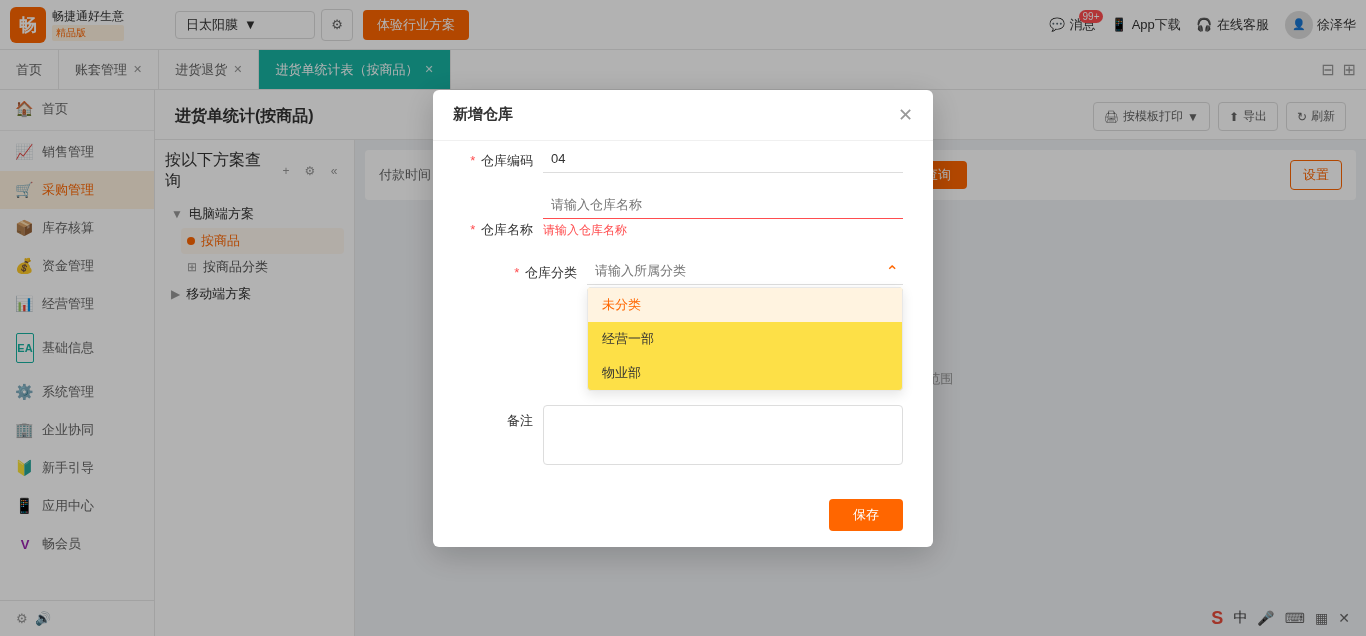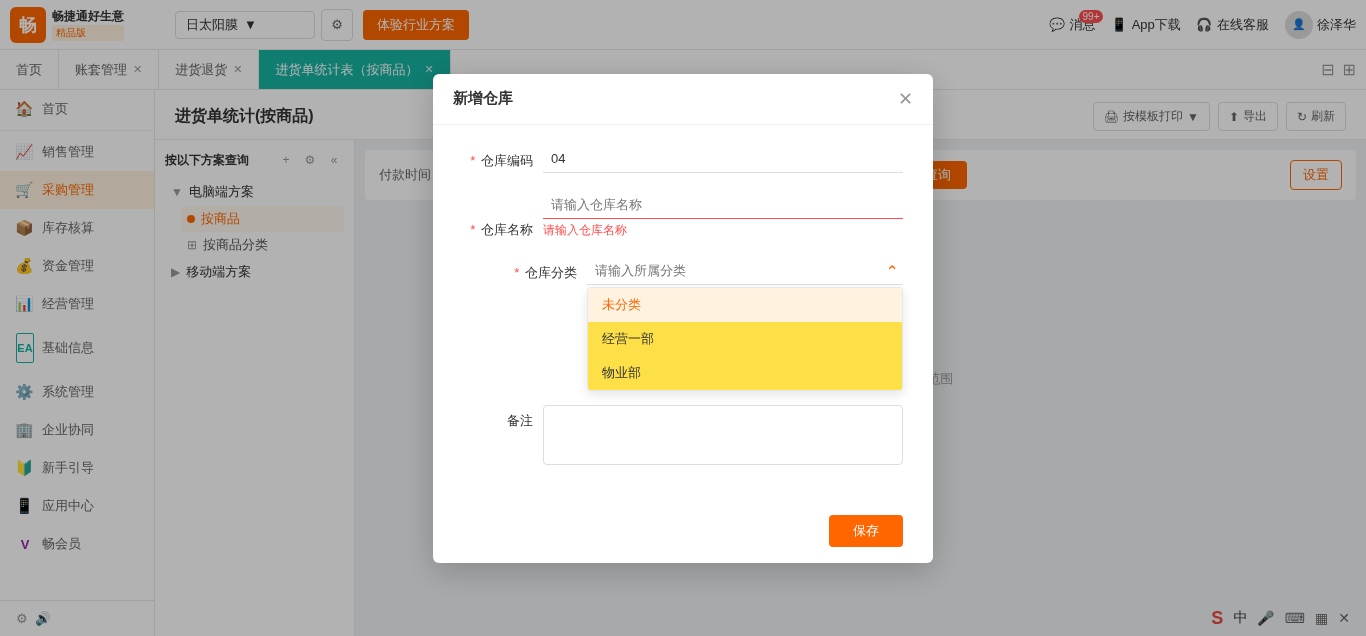--- a/index.html
+++ b/index.html
@@ -188,21 +188,21 @@
 
     
     .left-panel {
       width: 200px;
       background: #fff;
       border-right: 1px solid #e8e8e8;
       padding: 10px;
       overflow-y: auto;
     }
     .panel-title { font-size: 12px; color: #999; margin-bottom: 8px; display: flex; align-items: center; justify-content: space-between; }
-    .panel-title-text { font-weight: bold; color: #333; font-size: 12px; }
+    .panel-title-text { font-weight: normal; color: #333; font-size: 16px; }
     .panel-actions { display: flex; gap: 4px; }
     .panel-action { color: #999; cursor: pointer; width: 20px; height: 20px; display: flex; align-items: center; justify-content: center; border-radius: 3px; }
 
     .tree-item {
       display: flex; align-items: center; gap: 6px;
       padding: 5px 6px;
       cursor: pointer;
       border-radius: 4px;
       font-size: 13px;
       color: #333;
@@ -297,21 +297,21 @@
     }
     .dialog-header {
       padding: 14px 20px;
       border-bottom: 1px solid #f0f0f0;
       display: flex;
       align-items: center;
       justify-content: space-between;
     }
     .dialog-title { font-size: 15px; font-weight: bold; color: #333; }
     .dialog-close { cursor: pointer; color: #999; font-size: 18px; }
-    .dialog-body { padding: 20px 30px; }
+    .dialog-body { padding: 4px 30px; }
     .form-row {
       display: flex;
       align-items: flex-start;
       margin-bottom: 18px;
       position: relative;
     }
     .form-label {
       width: 80px;
       font-size: 13px;
       color: #333;
@@ -412,21 +412,21 @@
       background: transparent;
     }
   </style>
 </head>
 <body>
 
 <div class="top-bar">
   <div class="logo-area">
     <div class="logo-icon">畅</div>
     <div>
-      <div style="font-size:12px;color:#333;font-weight:bold;">畅捷通好生意</div>
+      <div style="font-size:12px;color:#333;font-weight:normal;">畅捷通好生意</div>
       <div class="logo-tag">精品版</div>
     </div>
   </div>
 
   <div class="store-selector" style="margin-left:10px;">
     <span>日太阳膜</span>
     <span class="chevron">▼</span>
   </div>
 
   <div class="gear-btn" title="设置">⚙</div>

